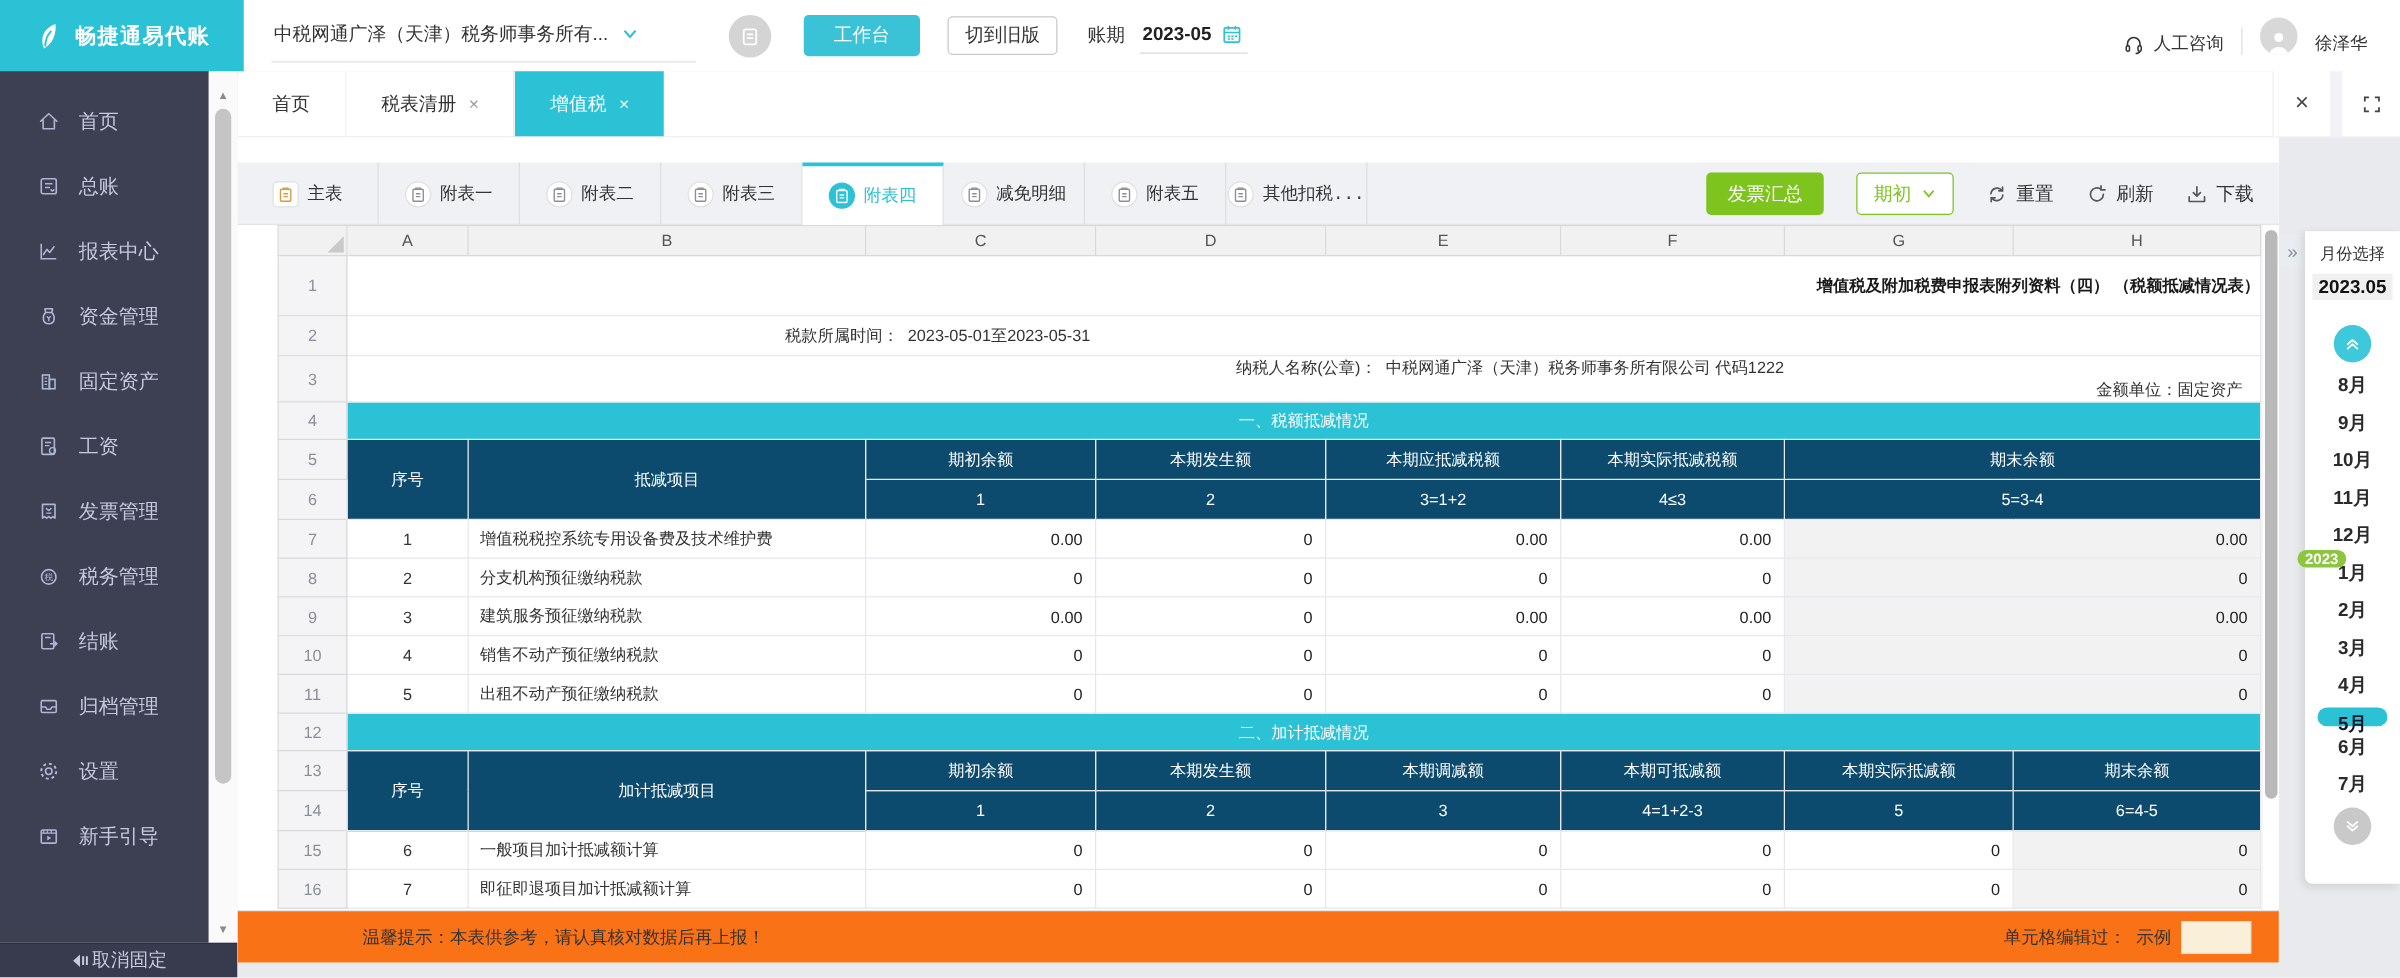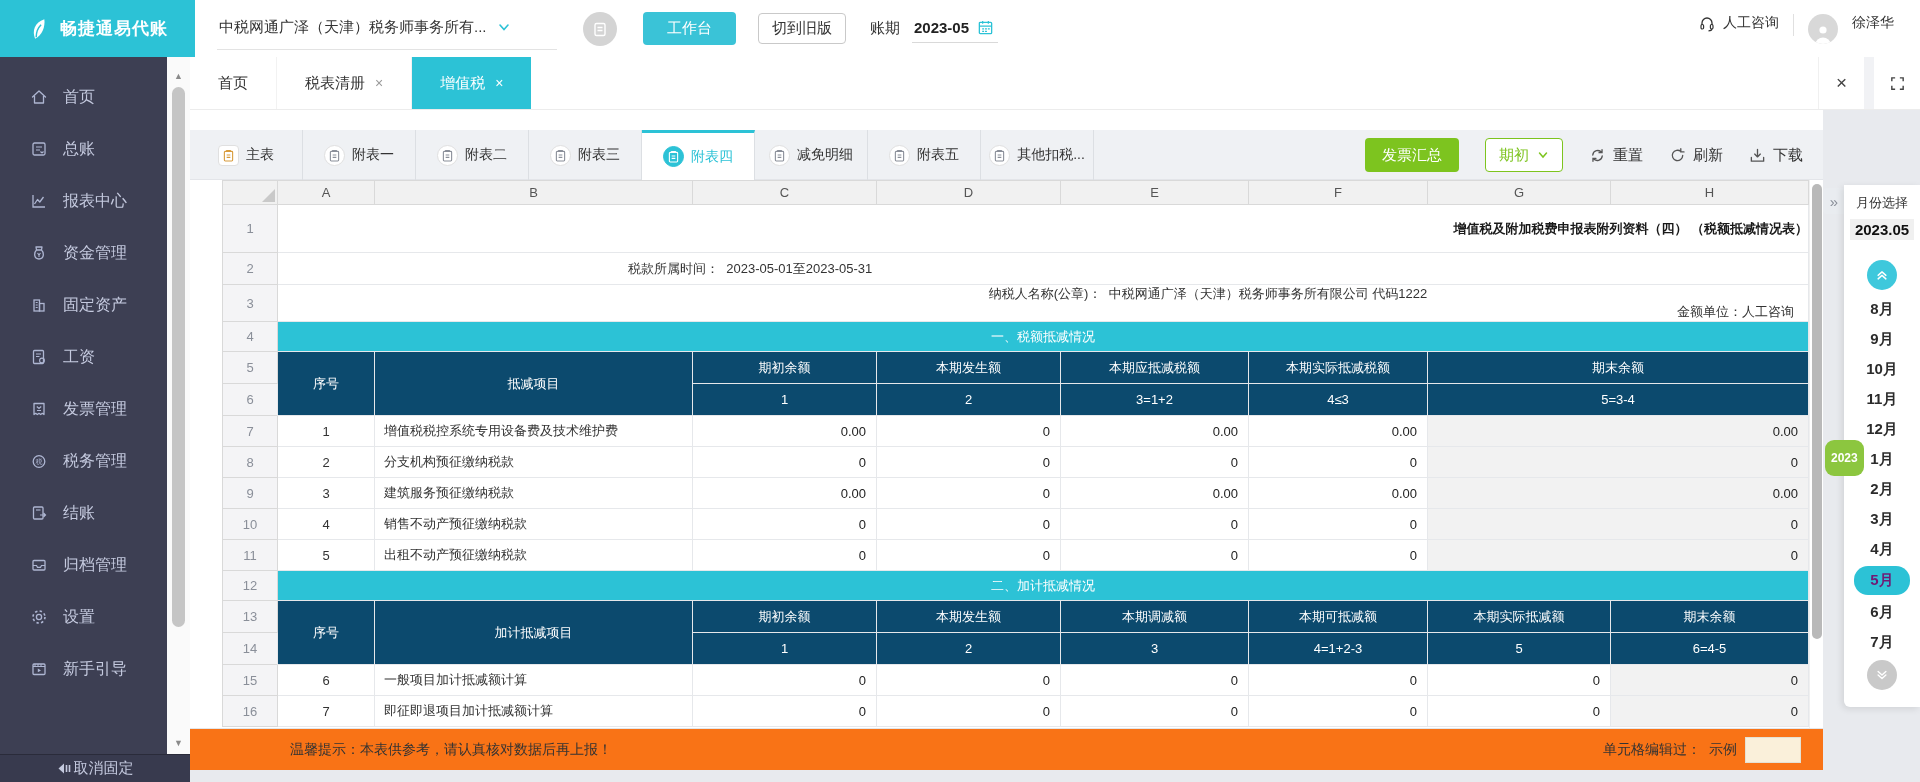--- a/index.html
+++ b/index.html
@@ -14,21 +14,21 @@
   .logo-text { color:#fff; font-size:17px; font-weight:bold; letter-spacing:1px; }
   .company { margin-left:22px; display:flex; align-items:center; gap:10px; height:42px; border-bottom:1px solid #e3e3e3; padding:0 6px 2px 2px; min-width:340px; cursor:pointer; }
   .company span { font-size:15px; color:#333; }
   .doc-circle { width:34px; height:34px; border-radius:50%; background:#d4d4d4; display:flex; align-items:center; justify-content:center; margin-left:26px; }
   .btn-workbench { margin-left:26px; background:#3ac3d7; color:#fff; border:none; border-radius:4px; height:33px; padding:0 24px; font-size:15px; cursor:pointer; }
   .btn-old { margin-left:22px; background:#fff; border:1px solid #c9c9c9; border-radius:4px; color:#333; height:31px; padding:0 13px; font-size:15px; cursor:pointer; }
   .period { margin-left:24px; display:flex; align-items:center; gap:12px; }
   .period-label { font-size:15px; color:#333; }
   .period-val { display:flex; align-items:center; gap:8px; border-bottom:1px solid #d9d9d9; padding:4px 4px 6px 2px; cursor:pointer; }
   .period-val b { font-size:15px; font-weight:bold; color:#222; }
-  .tb-right { margin-left:auto; display:flex; align-items:flex-start; padding-right:26px; gap:14px; }
+  .tb-right { margin-left:auto; display:flex; align-items:flex-end; padding-right:26px; gap:14px; }
   .consult { display:flex; align-items:center; gap:7px; font-size:14px; cursor:pointer; }
   .tb-div { width:1px; height:22px; background:#e0e0e0; }
   .avatar { width:30px; height:30px; border-radius:50%; background:#d8d8d8; display:flex; align-items:flex-end; justify-content:center; overflow:hidden; }
   .username { font-size:14px; cursor:pointer; }
 
   
   .body-row { flex:1; display:flex; min-height:0; }
 
   
   .side-col { width:190px; display:flex; flex-direction:column; flex-shrink:0; }
@@ -56,21 +56,21 @@
   .chip-gap { width:10px; background:#f1f2f5; }
   .chip.x { font-size:19px; border-left:1px solid #f0f0f0; }
 
   .content-row { flex:1; display:flex; min-height:0; background:#e8eaee; }
   .sheet-panel { flex:1; min-width:0; display:flex; flex-direction:column; background:#fff; margin-bottom:12px; }
 
   
   .toolbar { height:70px; background:#fff; position:relative; flex-shrink:0; }
   .toolbar-strip { position:absolute; left:0; right:0; bottom:0; height:50px; background:#eff1f4; border-bottom:1px solid #e3e5e9; }
   .toolbar-inner { position:absolute; left:0; right:0; bottom:0; height:50px; display:flex; align-items:stretch; }
-  .stab { width:113px; display:flex; align-items:center; justify-content:center; gap:7px; font-size:14px; color:#333; border-right:1px solid #dcdfe3; cursor:pointer; position:relative; }
+  .stab { width:113px; display:flex; align-items:center; justify-content:center; gap:7px; font-size:14px; color:#333; border-right:1px solid #dcdfe3; cursor:pointer; position:relative;font-family:Liberation Mono, monospace; }
   .stab .cicon { width:21px; height:21px; border-radius:50%; background:#fff; border:1px solid #e0e0e0; display:flex; align-items:center; justify-content:center; color:#8a8f99; }
   .stab.main .cicon { color:#d89b3c; border-radius:4px; }
   .stab.active { background:#fff; border-top:3px solid #2cc2d6; color:#2cc2d6; }
   .stab.active .cicon { background:#2cc2d6; border-color:#2cc2d6; color:#fff; }
   .tool-btns { margin-left:auto; display:flex; align-items:center; gap:26px; padding-right:20px; }
   .btn-green { background:#7dc41f; color:#fff; border:none; border-radius:4px; height:34px; padding:0 17px; font-size:15px; cursor:pointer; }
   .btn-qichu { background:#fff; border:1px solid #7dc41f; color:#7dc41f; border-radius:4px; height:34px; padding:0 13px; font-size:15px; display:flex; align-items:center; gap:8px; cursor:pointer; }
   .tbtn { display:flex; align-items:center; gap:7px; font-size:15px; color:#333; cursor:pointer; background:none; border:none; }
   .tbtn svg { color:#555; }
 
@@ -109,23 +109,23 @@
 
   
   .month-col { width:97px; position:relative; flex-shrink:0; }
   .collapse-chip { position:absolute; left:0; top:78px; width:22px; height:26px; background:#e9ecf0; border-radius:4px 0 0 4px; display:flex; align-items:center; justify-content:center; color:#8a8f99; font-size:15px; cursor:pointer; }
   .month-panel { position:absolute; right:0; top:75px; width:76px; height:522px; background:#fff; box-shadow:-2px 2px 7px rgba(0,0,0,.10); border-radius:0 0 0 6px; display:flex; flex-direction:column; align-items:center; padding-top:9px; }
   .mp-title { font-size:13px; color:#333; }
   .mp-period { margin-top:7px; background:#f0f0f0; font-size:15px; font-weight:bold; color:#111; padding:2px 5px; }
   .mp-up { margin-top:20px; width:30px; height:30px; border-radius:50%; background:#3ec8dc; display:flex; align-items:center; justify-content:center; cursor:pointer; color:#fff; }
   .mp-months { margin-top:4px; display:flex; flex-direction:column; align-items:center; }
   .mp-m { height:30px; line-height:30px; font-size:15px; font-weight:bold; color:#2b2b2b; cursor:pointer; text-align:center; width:56px; }
-  .mp-m.active { background:#2cc2d6; color:#701a75; border-radius:14px; height:29px; line-height:27px; margin:2px 0; }
+  .mp-m.active { background:#2cc2d6; color:#0f172a; border-radius:14px; height:15px; line-height:27px; margin:2px 0; }
   .mp-down { margin-top:3px; width:30px; height:30px; border-radius:50%; background:#c9c9c9; display:flex; align-items:center; justify-content:center; cursor:pointer; color:#fff; }
-  .year-badge { position:absolute; left:2px; top:330px; background:#8cc63f; color:#fff; font-size:12px; font-weight:bold; padding:11px 6px; border-radius:9px; }
+  .year-badge { position:absolute; left:15px; top:330px; background:#8cc63f; color:#fff; font-size:12px; font-weight:bold; padding:0 6px; border-radius:9px; }
 </style>
 </head>
 <body>
 
 <div class="app">
 
   <div class="topbar">
     <div class="logo-block">
       <svg width="26" height="26" viewBox="0 0 24 24">
           <path d="M16 3 C7 6 4.5 14 7.5 21 C14 18 17 9.5 16 3 Z" fill="#fff"></path>
@@ -456,21 +456,21 @@
                   <td class="rn">2</td>
                   <td class="t-meta" colspan="8">
                         <div class="in"><span>税款所属时间：</span>&nbsp;&nbsp;<span>2023-05-01至2023-05-31</span></div>
                       </td>
                 </tr>
                 <tr>
                   <td class="rn">3</td>
                   <td class="t-meta t-meta2" colspan="8">
                     <div class="in meta-flex">
                       <span><span>纳税人名称(公章)：</span>&nbsp;&nbsp;<span>中税网通广泽（天津）税务师事务所有限公司 代码1222</span></span>
-                      <span class="unit">金额单位：人工咨询</span>
+                      <span class="unit">金额单位：固定资产</span>
                     </div>
                   </td>
                 </tr>
                 <tr>
                   <td class="rn">4</td>
                   <td class="band" colspan="8">一、税额抵减情况</td>
                 </tr>
                 <tr>
                   <td class="rn">5</td>
                   <td class="th-teal" rowspan="2">序号</td>

